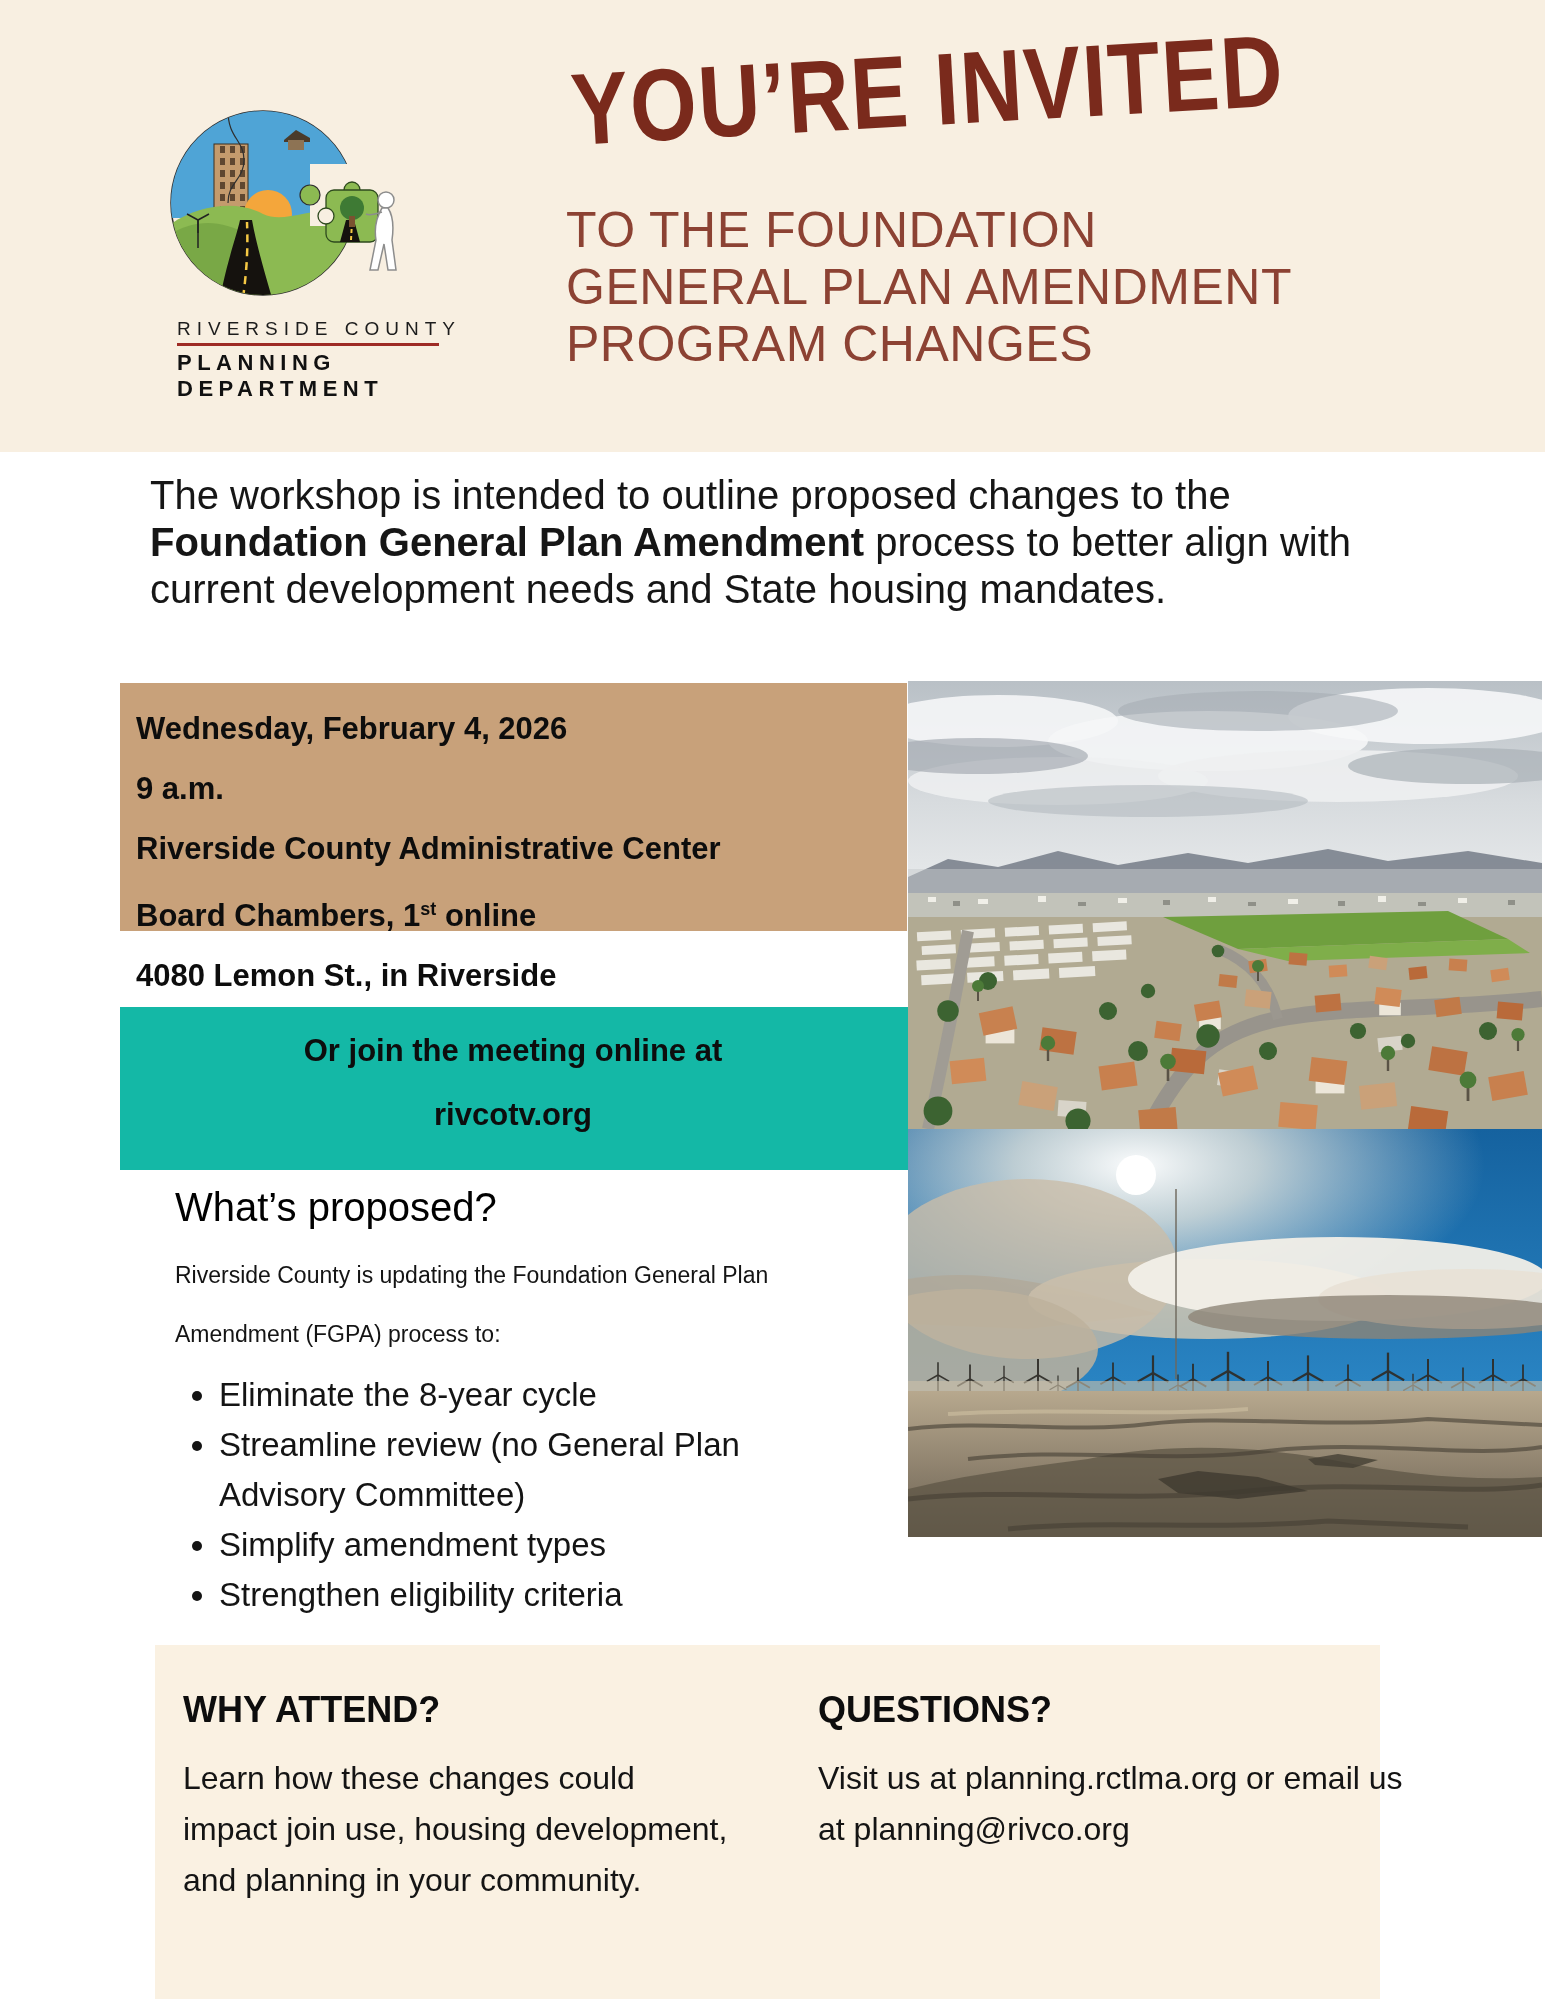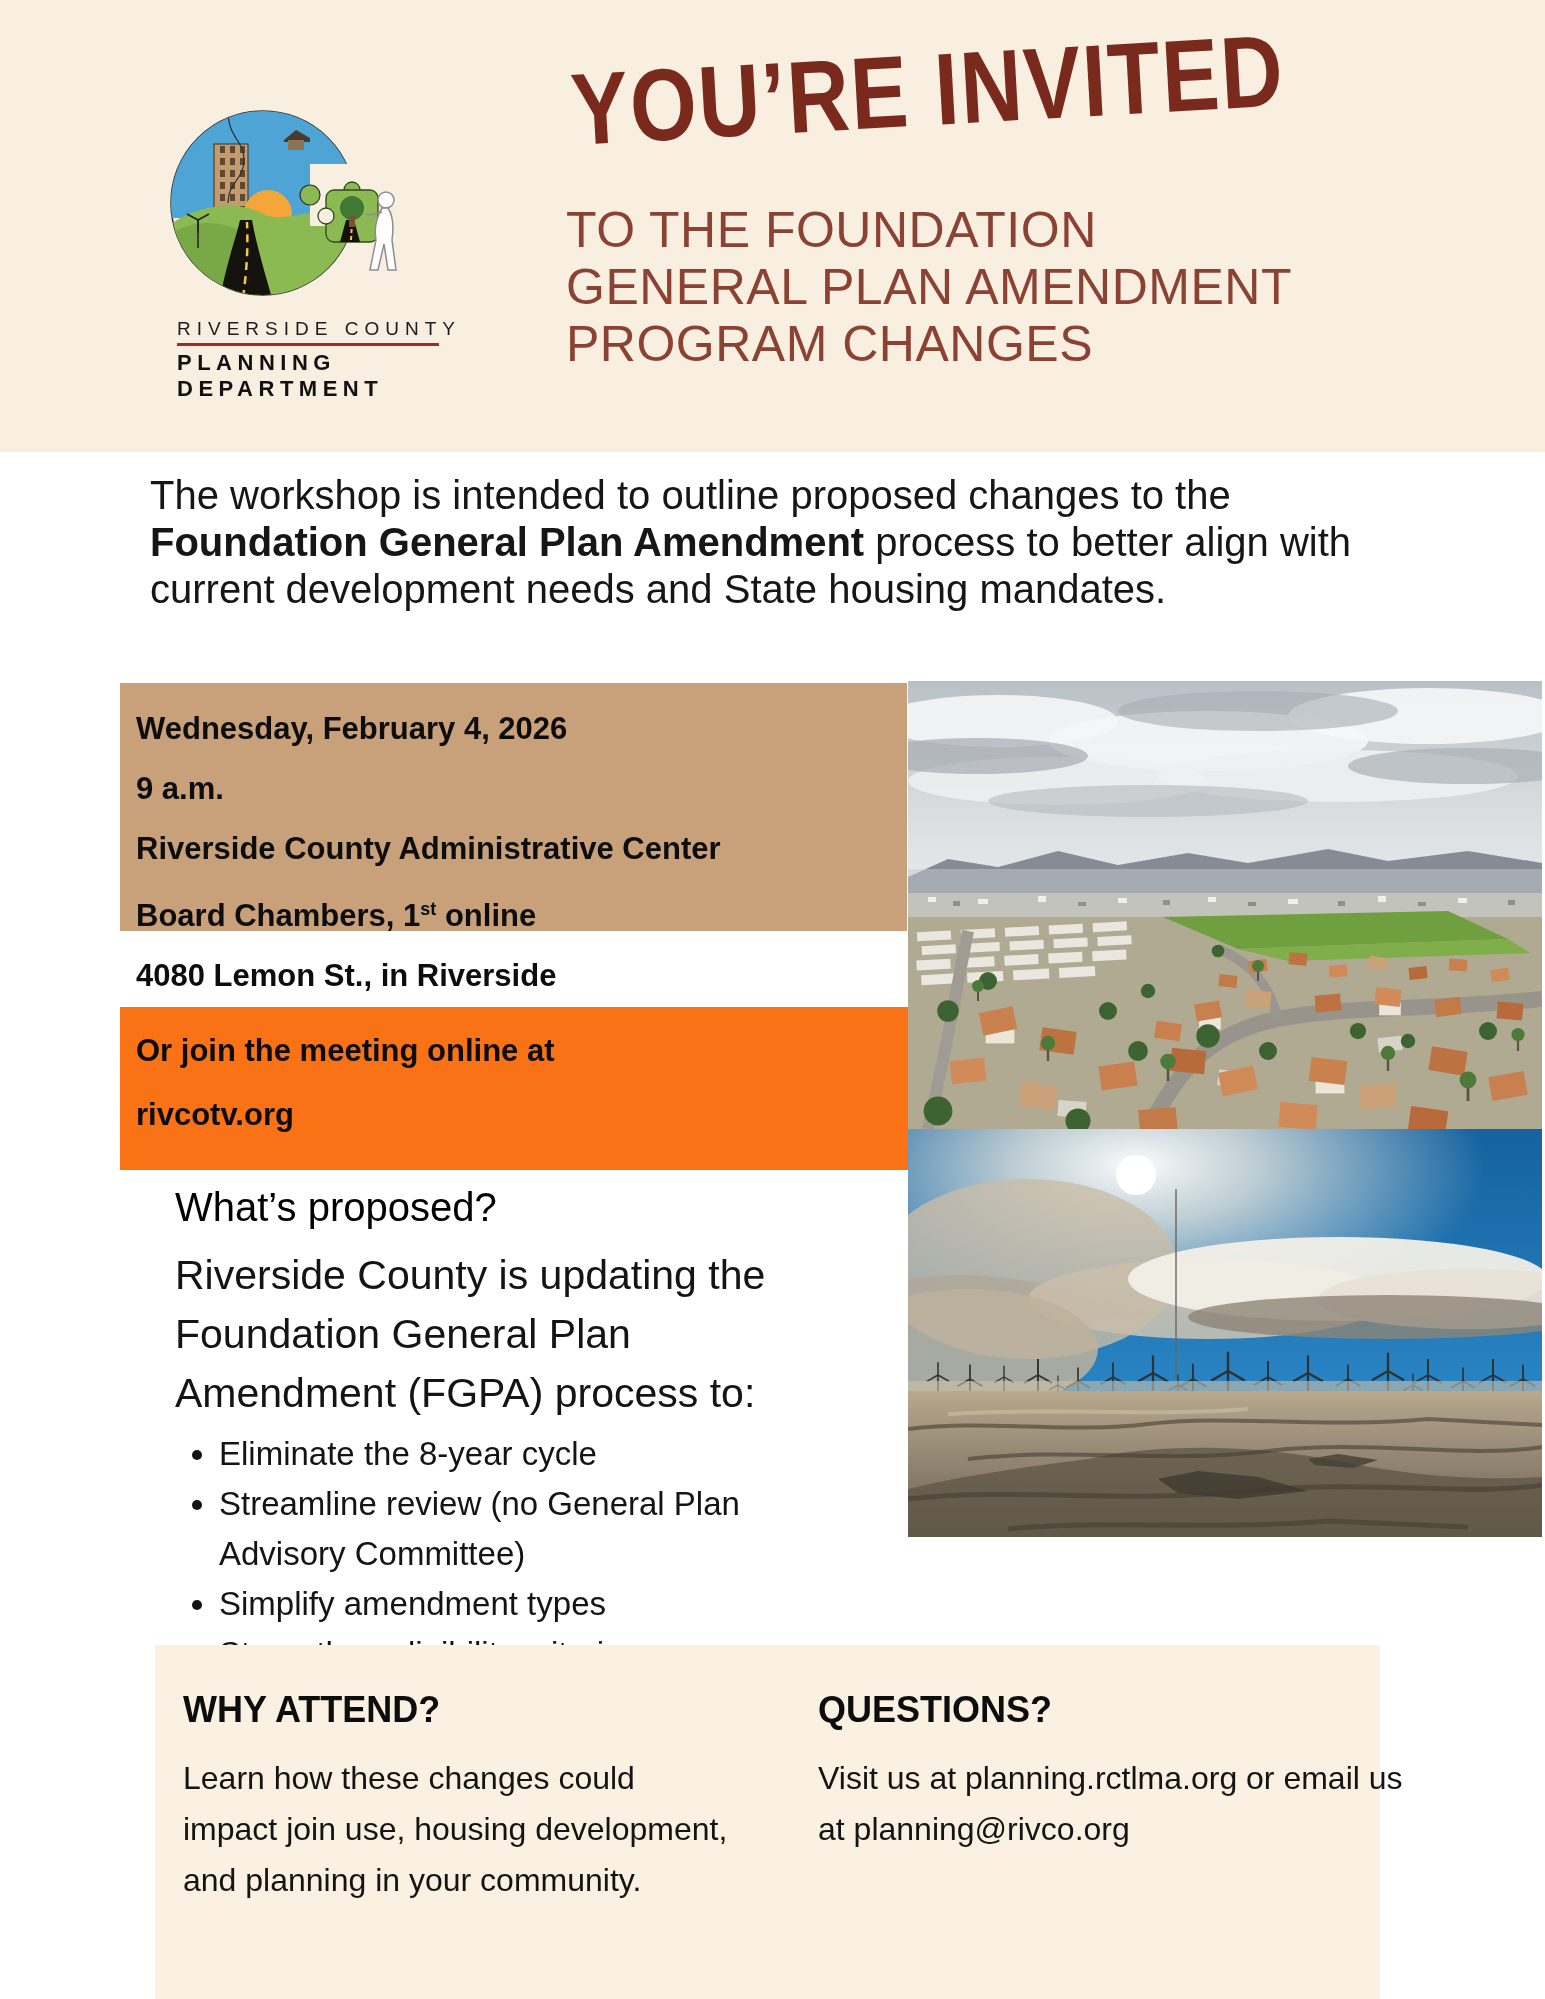--- a/index.html
+++ b/index.html
@@ -29,32 +29,32 @@
   .intro .b{font-weight:700;}
 
   
   .event-box{position:absolute;left:120px;top:683px;width:787px;height:248px;
     background:#C8A17A;box-sizing:border-box;padding:16px 18px 0 16px;}
   .evt-line{font-size:31px;font-weight:700;color:#0d0d0d;line-height:60px;white-space:nowrap;}
   .evt-line sup{font-size:18px;}
 
   
   .online-box{position:absolute;left:120px;top:1007px;width:788px;height:163px;
-    background:#f97316;box-sizing:border-box;padding:12px 18px 0 16px;}
+    background:#14b8a6;box-sizing:border-box;padding:12px 18px 0 16px;text-align:center;}
   .online-line{font-size:31px;font-weight:700;color:#0d0d0d;line-height:64px;white-space:nowrap;}
 
   
   .photo-top{position:absolute;left:908px;top:681px;width:634px;height:448px;}
   .photo-bottom{position:absolute;left:908px;top:1129px;width:634px;height:408px;}
   .photo-top svg,.photo-bottom svg{display:block;width:100%;height:100%;}
 
   
   .proposed{position:absolute;left:175px;top:1185px;width:640px;color:#111;}
   .prop-heading{font-size:40px;font-weight:400;color:#000;}
-  .prop-intro{margin-top:16px;width:600px;font-size:41px;line-height:59px;color:#141414;}
+  .prop-intro{margin-top:16px;width:600px;font-size:23px;line-height:59px;color:#141414;}
   .prop-list{margin:6px 0 0 0;padding:0 0 0 44px;width:560px;font-size:33px;line-height:50px;color:#141414;}
   .prop-list li{margin:0;}
 
   
   .footer-box{position:absolute;left:155px;top:1645px;width:1225px;height:354px;background:#FAF1E2;}
   .col-why{position:absolute;left:28px;top:44px;width:545px;}
   .col-q{position:absolute;left:663px;top:44px;width:585px;}
   .col-heading{font-size:36px;font-weight:700;color:#0d0d0d;}
   .col-body{margin-top:22px;font-size:32px;line-height:51px;color:#141414;}
 </style>

